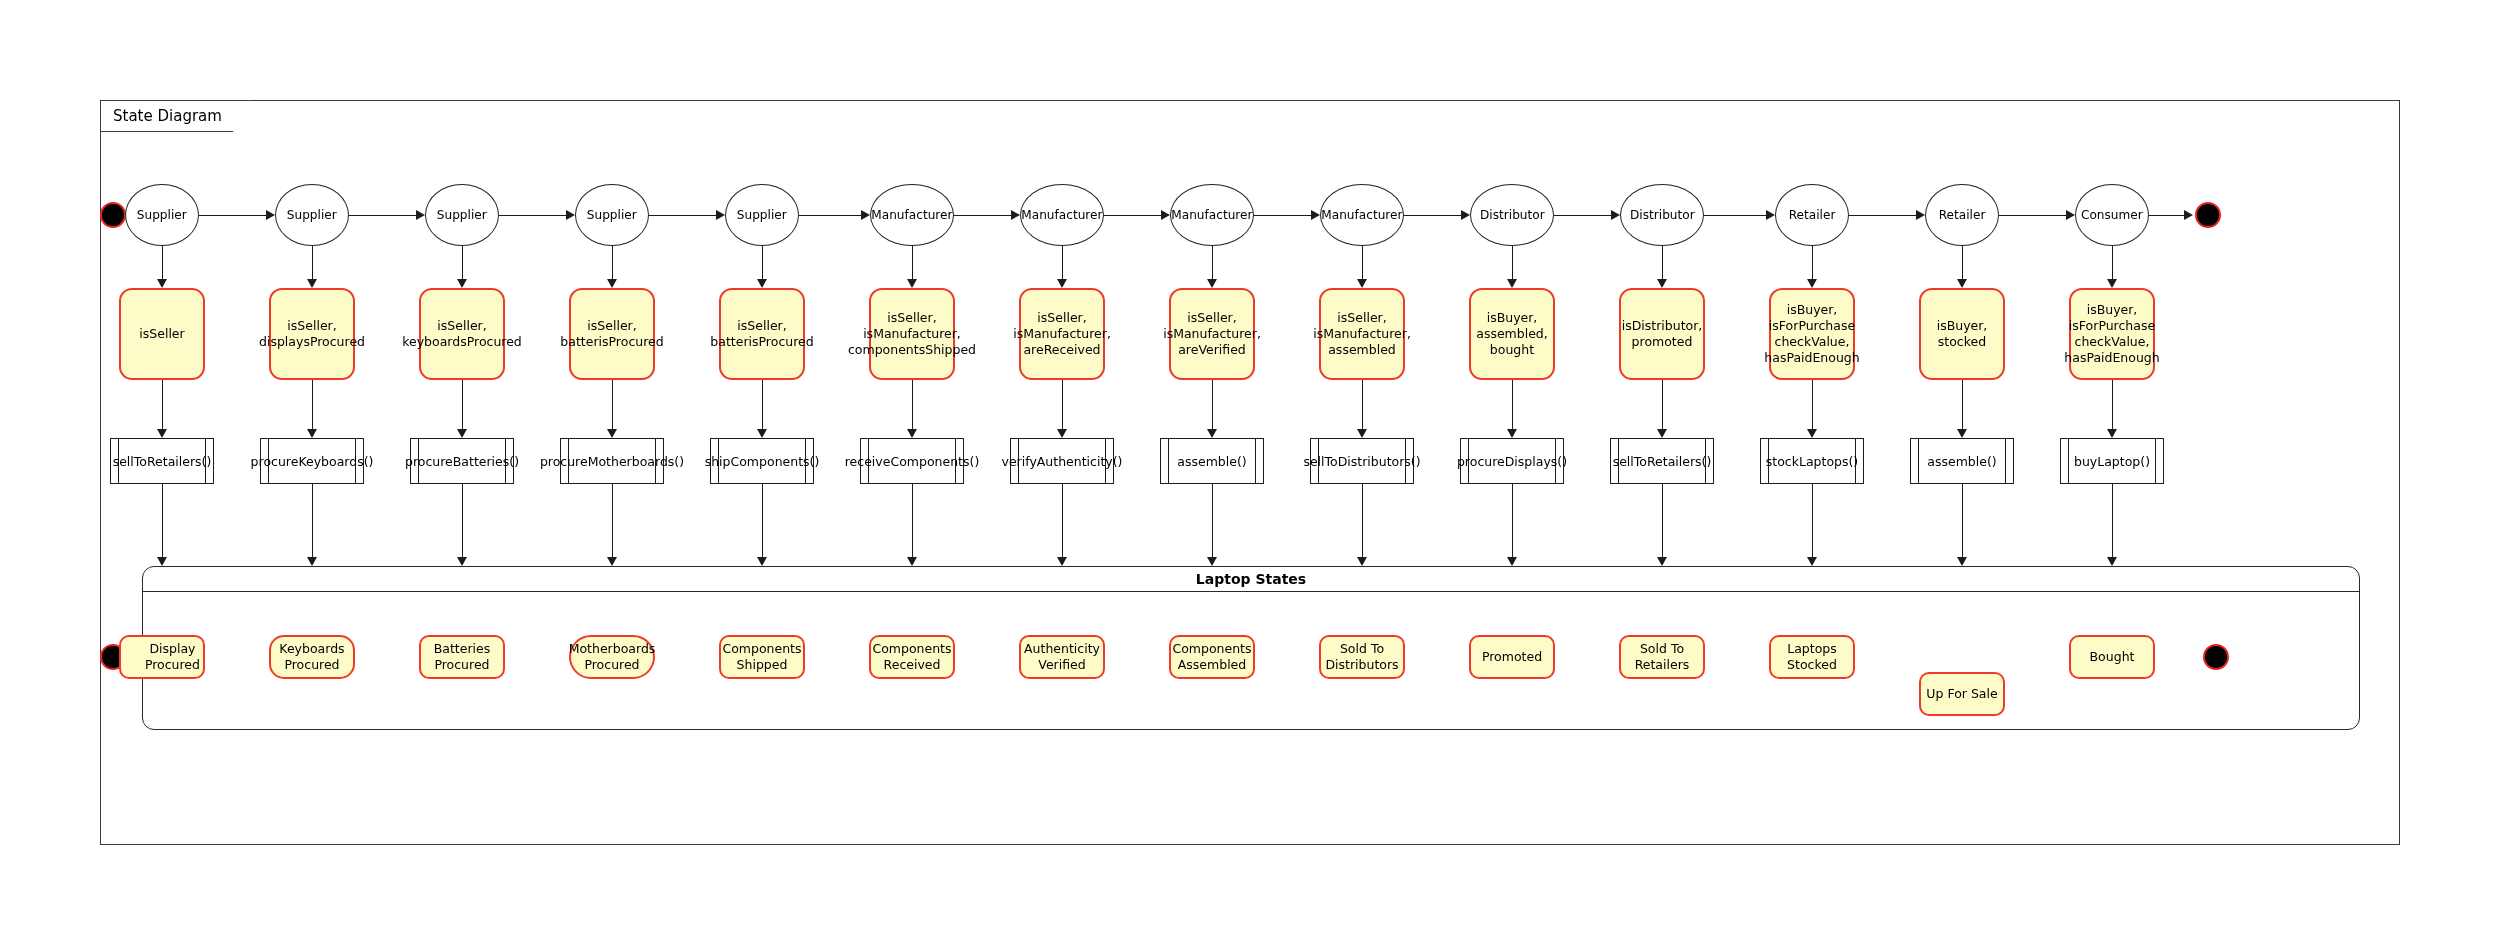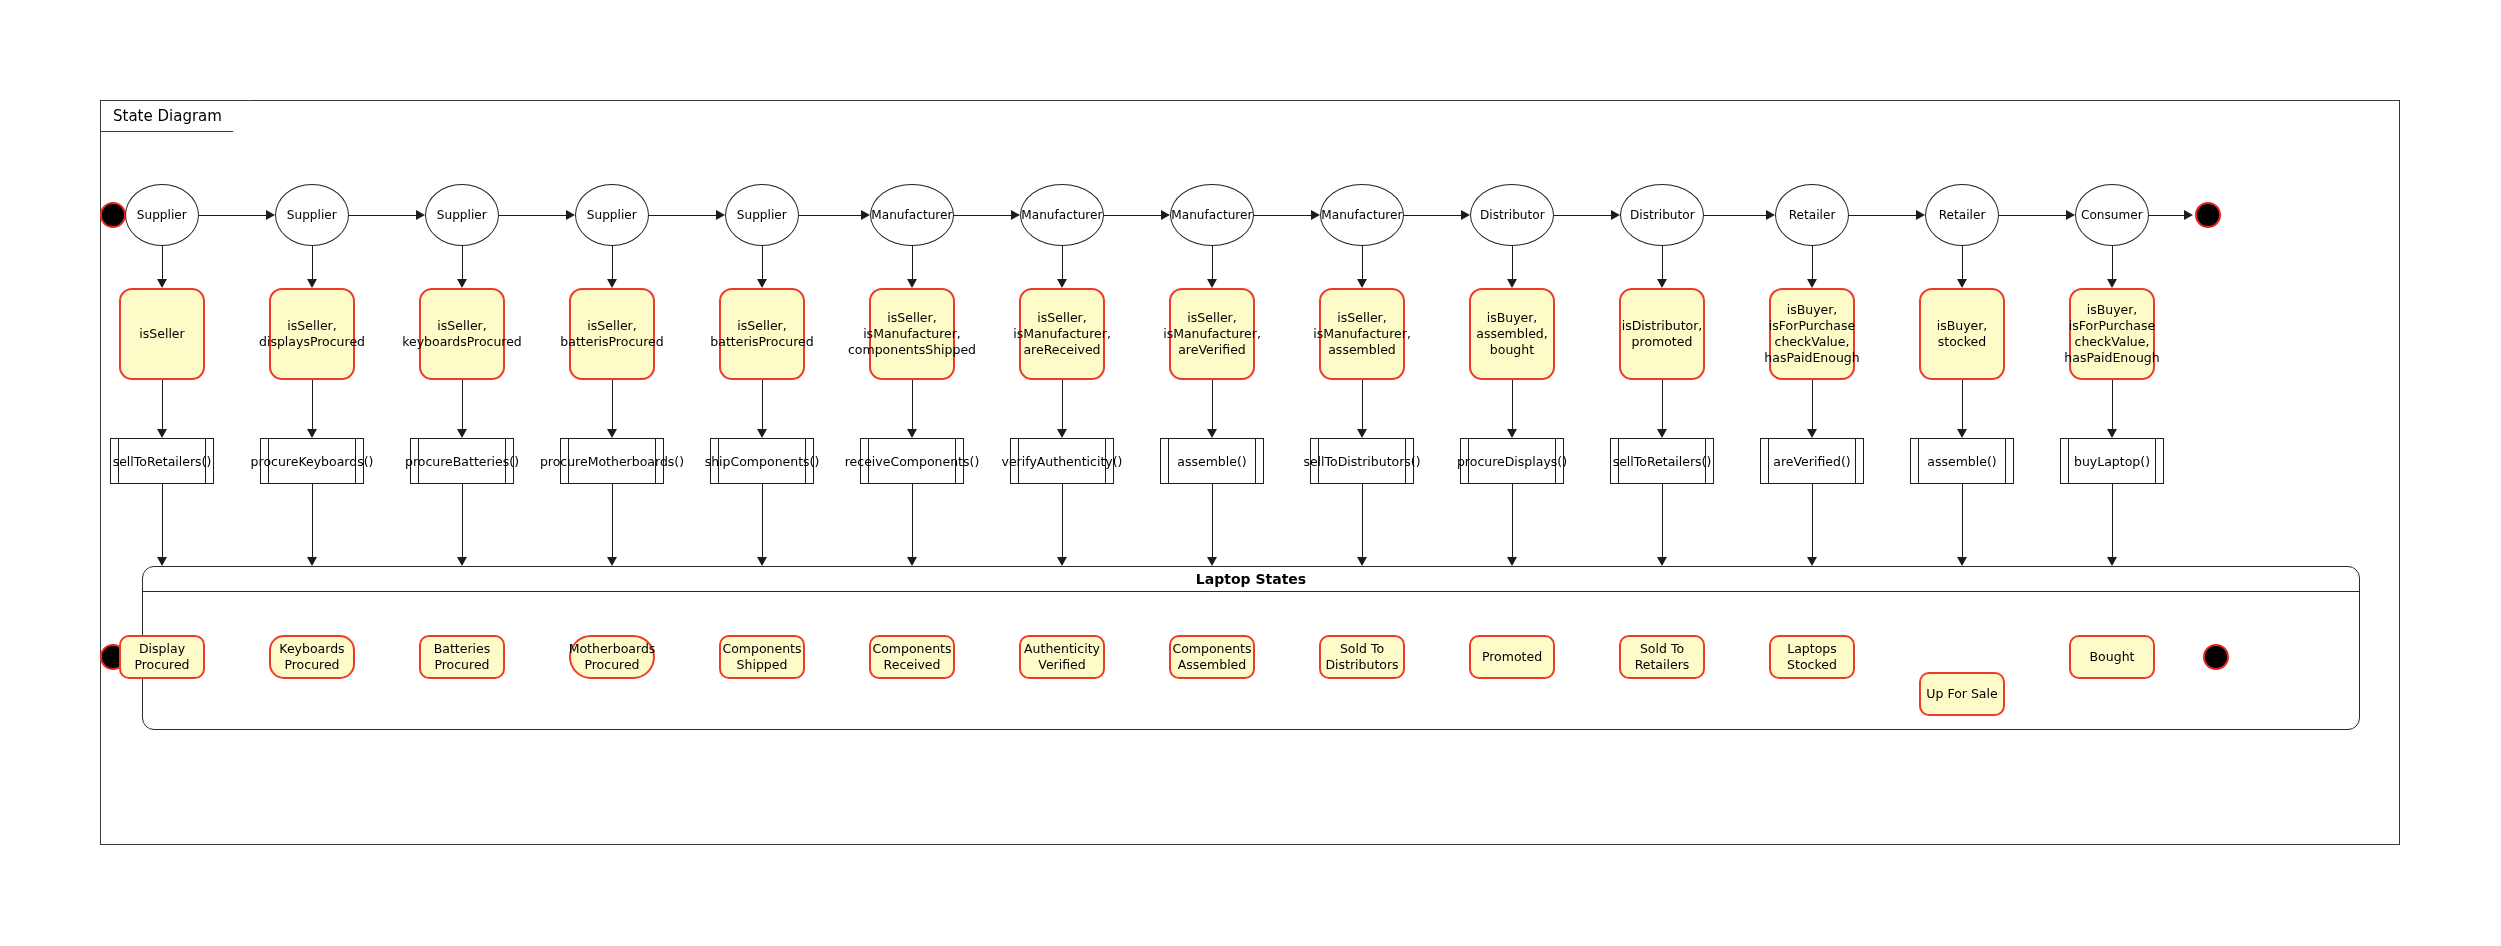--- a/index.html
+++ b/index.html
@@ -333,37 +333,37 @@
       <div class="mbox" style="left: 1310px; top: 438px;">
         <span class="mtxt">sellToDistributors()</span>
       </div>
       <div class="mbox" style="left: 1460px; top: 438px;">
         <span class="mtxt">procureDisplays()</span>
       </div>
       <div class="mbox" style="left: 1610px; top: 438px;">
         <span class="mtxt">sellToRetailers()</span>
       </div>
       <div class="mbox" style="left: 1760px; top: 438px;">
-        <span class="mtxt">areVerified()</span>
+        <span class="mtxt">stockLaptops()</span>
       </div>
       <div class="mbox" style="left: 1910px; top: 438px;">
         <span class="mtxt">assemble()</span>
       </div>
       <div class="mbox" style="left: 2060px; top: 438px;">
         <span class="mtxt">buyLaptop()</span>
       </div>
     </div>
 
   <div class="panel"></div>
   <div class="panel-title">
     <span>Laptop States</span>
   </div>
   <div id="layer-states">
       <div class="term" style="left: 100px; top: 644px;"></div>
-      <div class="ybox state" style="left: 119px; top: 635px;">
+      <div class="ybox state" style="left: 119px; top: 635px; justify-content: flex-end;">
         <span>Display<br>Procured</span>
       </div>
       <div class="ybox state" style="left: 269px; top: 635px; border-radius: 15px;">
         <span>Keyboards<br>Procured</span>
       </div>
       <div class="ybox state" style="left: 419px; top: 635px;">
         <span>Batteries<br>Procured</span>
       </div>
       <div class="ybox state" style="left: 569px; top: 635px; border-radius: 22px;">
         <span>Motherboards<br>Procured</span>

